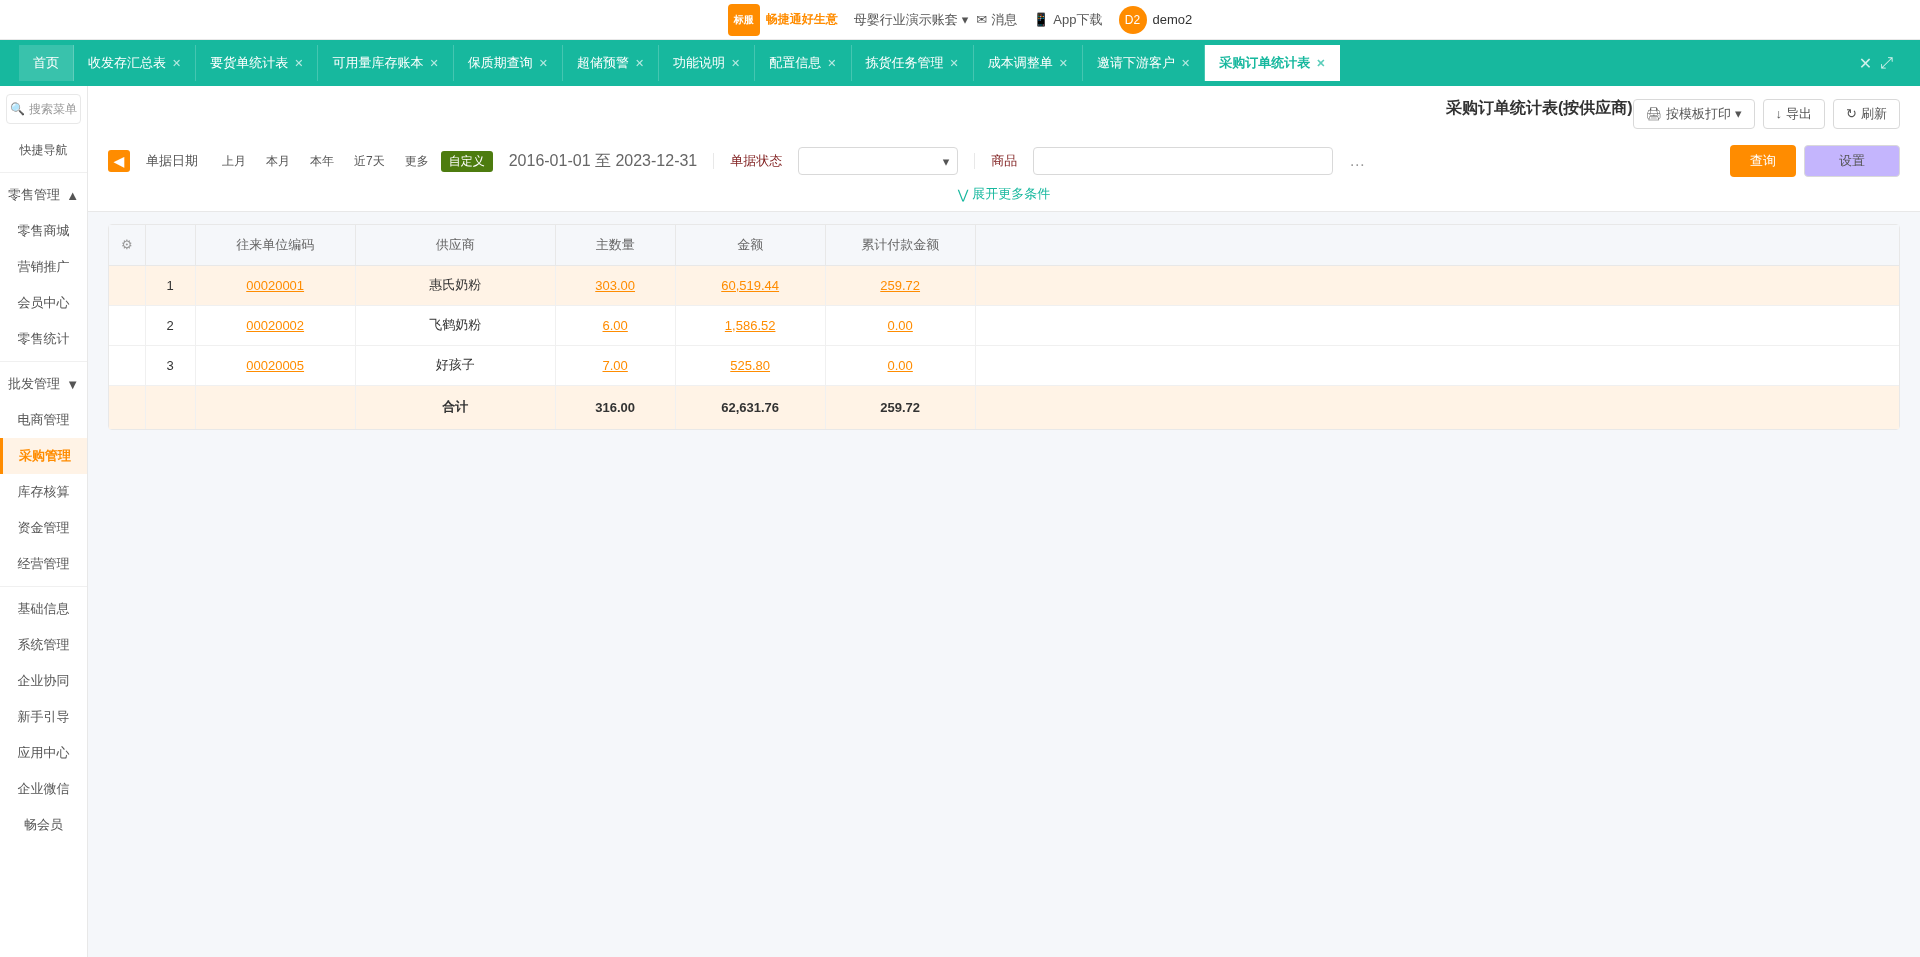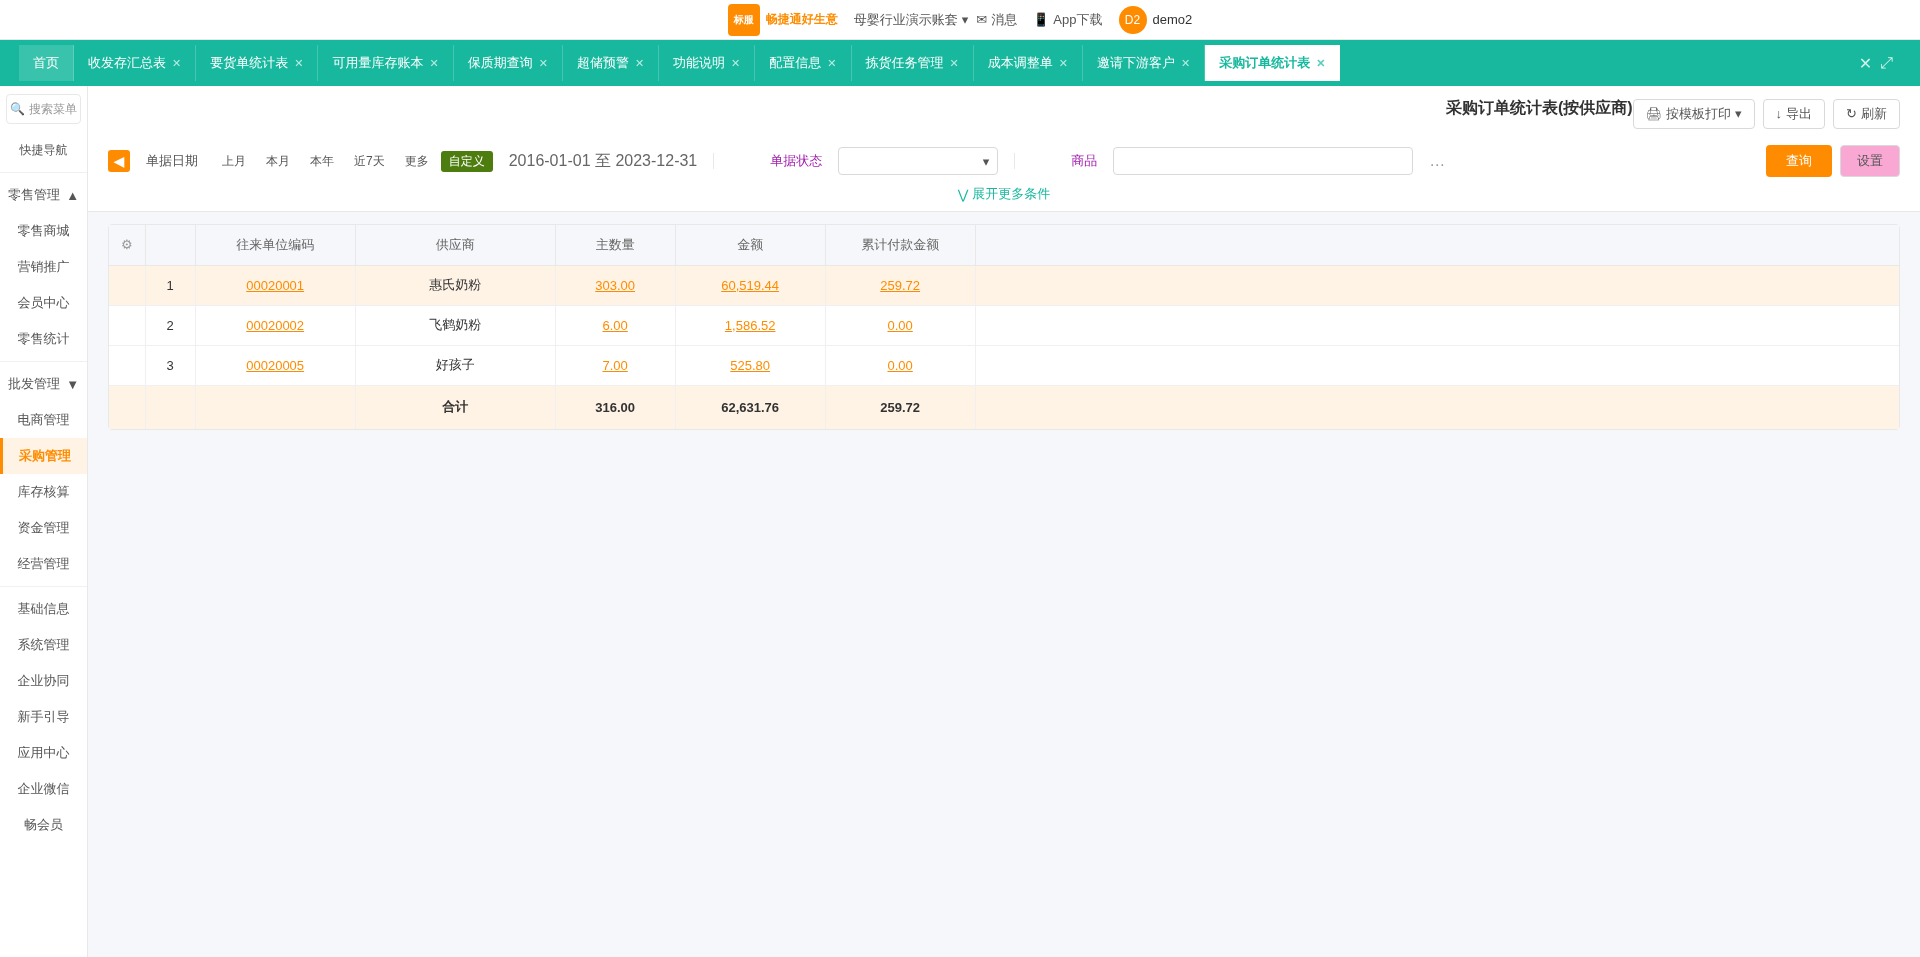--- a/index.html
+++ b/index.html
@@ -42,25 +42,25 @@
     
     .content { flex: 1; background: #f5f7fa; overflow: auto; }
     .page-title { font-size: 16px; font-weight: bold; color: #333; margin-bottom: 10px; }
     .filter-toggle { width: 22px; height: 22px; background: #ff8c00; border-radius: 3px; display: flex; align-items: center; justify-content: center; color: #fff; cursor: pointer; font-size: 14px; }
     .filter-label { color: #555; font-size: 13px; white-space: nowrap; }
     .date-shortcuts { display: flex; gap: 4px; }
     .date-btn { padding: 2px 8px; border-radius: 3px; border: none; background: none; color: #555; font-size: 12px; cursor: pointer; }
     .date-custom-badge { padding: 2px 8px; border-radius: 3px; background: #4d7c0f; color: #fff; font-size: 12px; }
     .date-range { color: #666; font-size: 16px; }
     .filter-sep { height: 16px; width: 1px; background: #e8e8e8; }
-    .filter-field-label { color: #a21caf; font-size: 13px; white-space: nowrap; margin-left: 40px; }
+    .filter-field-label { color: #7f1d1d; font-size: 13px; white-space: nowrap; }
     .filter-select { height: 28px; border: 1px solid #d9d9d9; border-radius: 4px; padding: 0 8px; font-size: 13px; color: #555; background: #fff; min-width: 160px; display: flex; align-items: center; justify-content: space-between; cursor: pointer; }
     .filter-goods-input { height: 28px; border: 1px solid #d9d9d9; border-radius: 4px; padding: 0 8px; font-size: 13px; color: #aaa; background: #fff; min-width: 300px; display: flex; align-items: center; }
     .btn-query { height: 32px; padding: 0 20px; background: #ff8c00; color: #fff; border: none; border-radius: 4px; font-size: 13px; cursor: pointer; }
-    .btn-settings { height: 32px; padding: 0 16px; background: #f9a8d4; color: #555; border: 1px solid #d9d9d9; border-radius: 4px; font-size: 13px; cursor: pointer; }
+    .btn-settings { height: 32px; padding: 0 34px; background: #c4b5fd; color: #555; border: 1px solid #d9d9d9; border-radius: 4px; font-size: 13px; cursor: pointer; }
     .btn-print { display: flex; align-items: center; gap: 4px; height: 30px; padding: 0 12px; border: 1px solid #d9d9d9; border-radius: 4px; background: #fff; color: #555; font-size: 13px; cursor: pointer; }
     .btn-export { display: flex; align-items: center; gap: 4px; height: 30px; padding: 0 12px; border: 1px solid #d9d9d9; border-radius: 4px; background: #fff; color: #555; font-size: 13px; cursor: pointer; }
     .btn-refresh { display: flex; align-items: center; gap: 4px; height: 30px; padding: 0 12px; border: 1px solid #d9d9d9; border-radius: 4px; background: #fff; color: #555; font-size: 13px; cursor: pointer; }
 
     
     .table-container { margin: 12px 20px; background: #fff; border-radius: 4px; border: 1px solid #e8e8e8; }
     .data-table { width: 100%; border-collapse: collapse; }
     .data-table thead tr { background: #f5f7fa; height: 40px; }
     .data-table thead th { padding: 0 12px; text-align: center; color: #666; font-size: 13px; font-weight: normal; border-bottom: 1px solid #e8e8e8; border-right: 1px solid #e8e8e8; white-space: nowrap; }
     .data-table thead th:last-child { border-right: none; }

